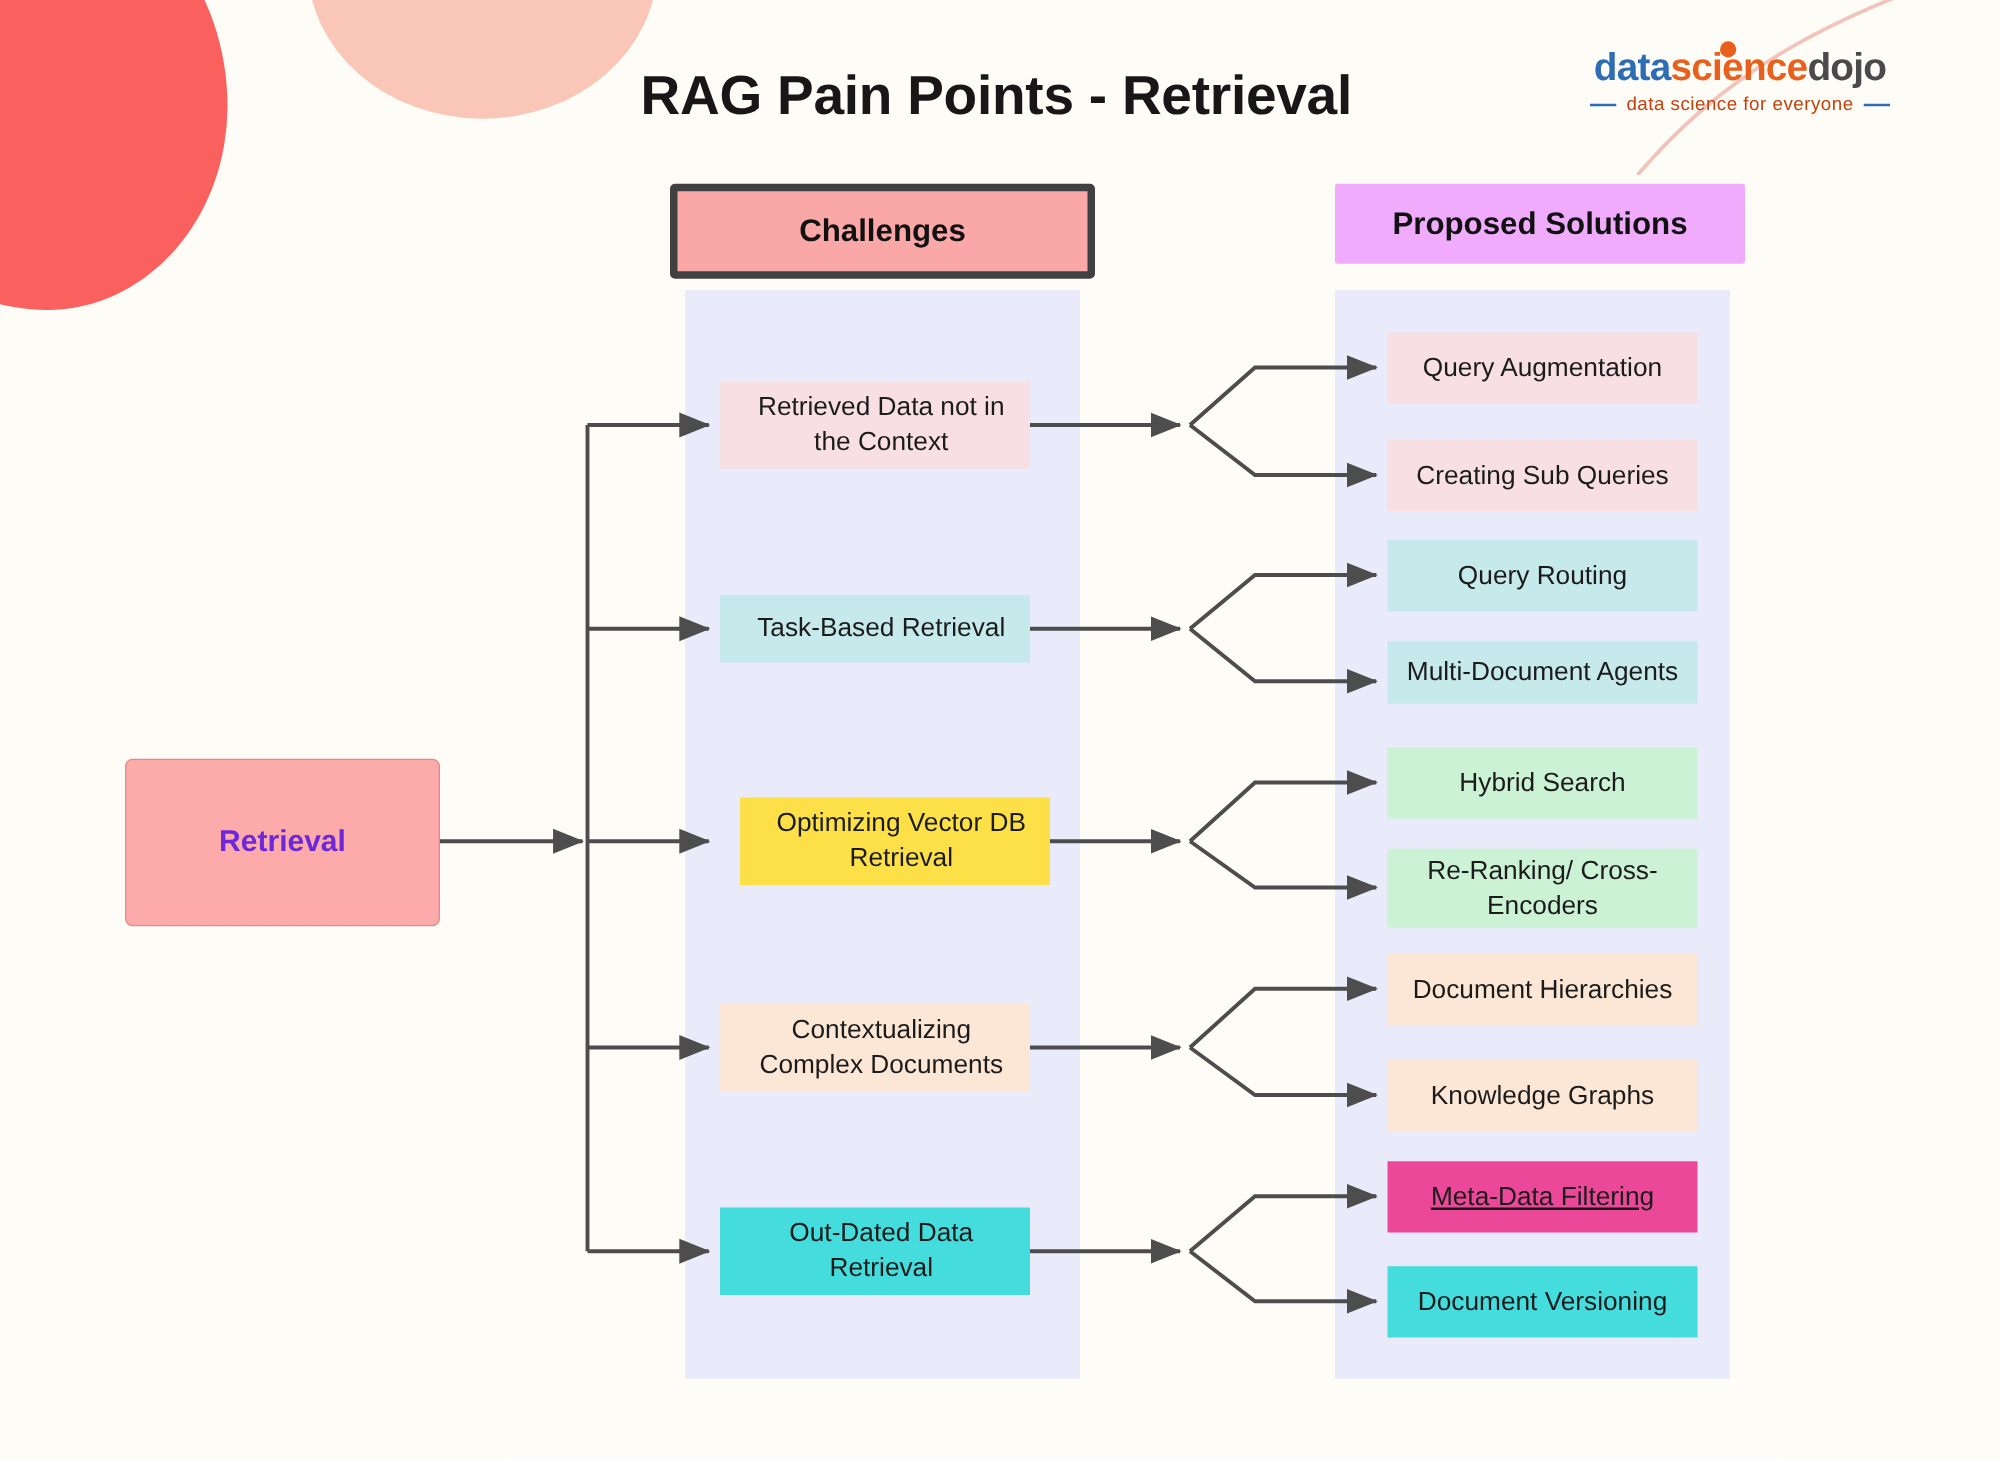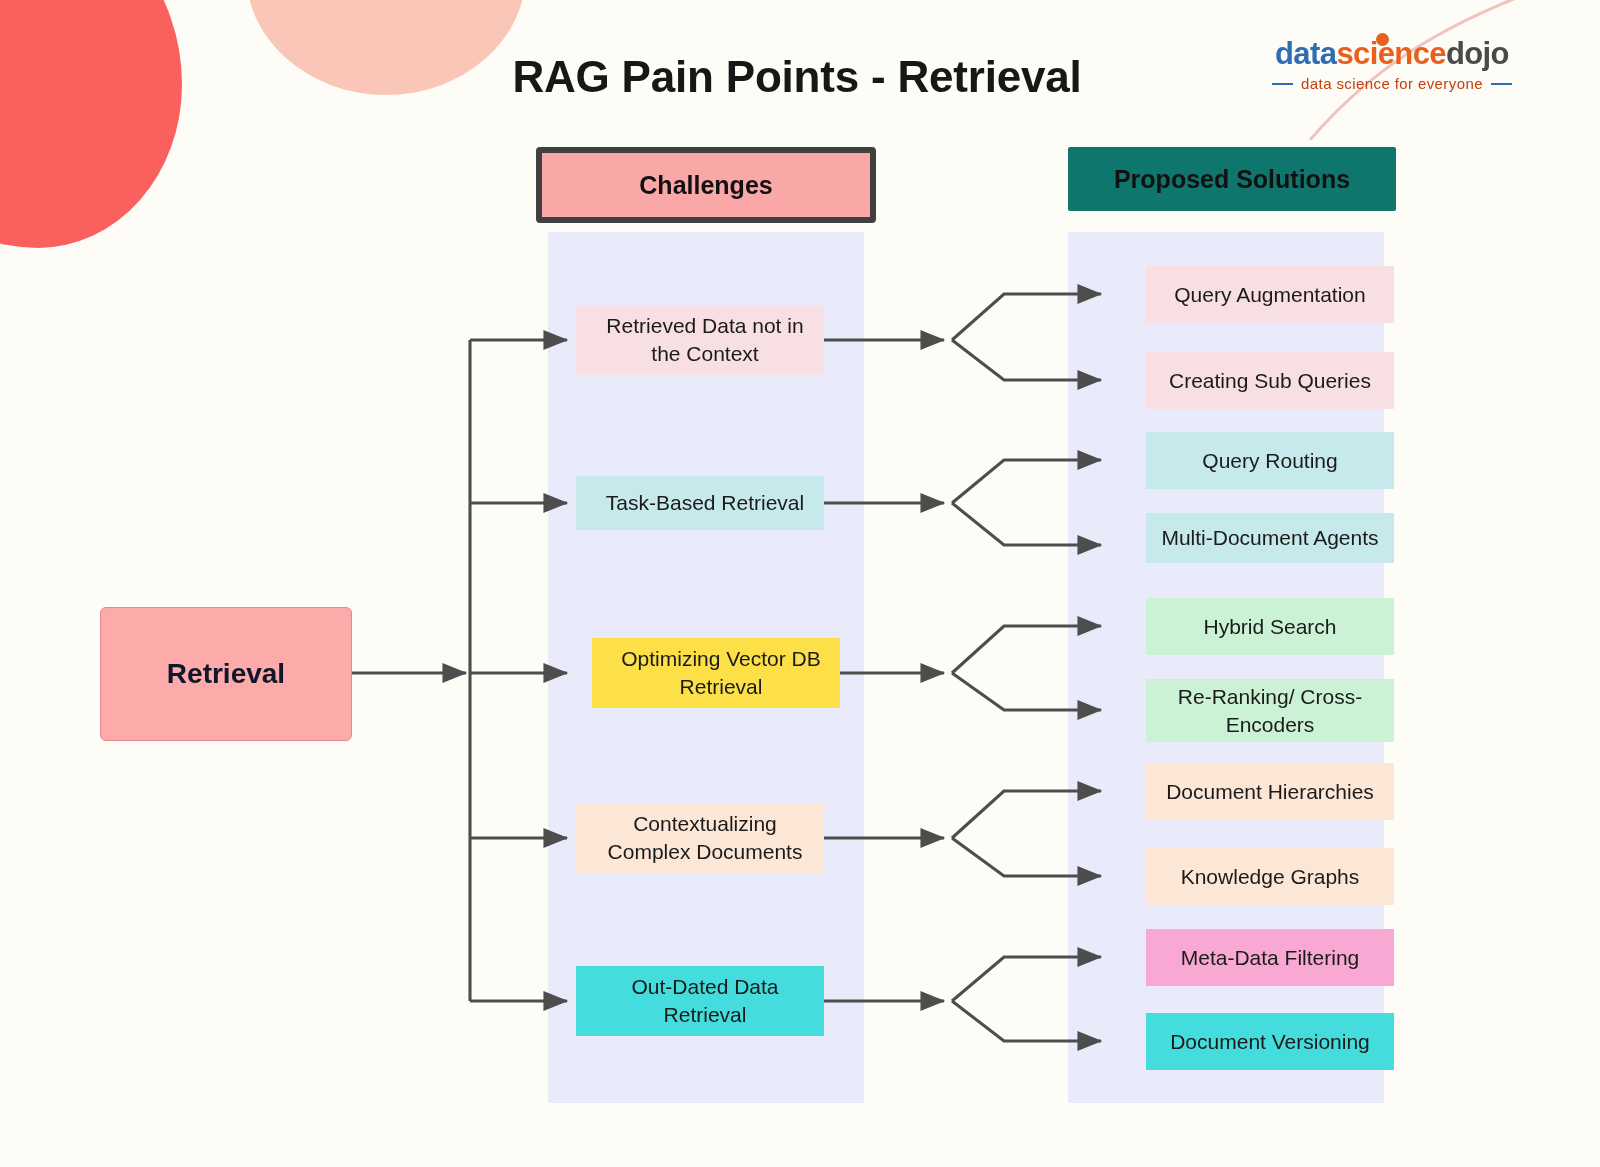--- a/index.html
+++ b/index.html
@@ -124,55 +124,55 @@
     color: #111111;
   }
   #header-challenges {
     left: 536px; top: 147px; width: 328px; height: 64px;
     background: #FAA7A7;
     border: 6px solid #404040;
     border-radius: 4px;
   }
   #header-solutions {
     left: 1068px; top: 147px; width: 328px; height: 64px;
-    background: #0f766e;
+    background: #f0abfc;
     border-radius: 2px;
   }
 
   
   #root-node {
     position: absolute;
     left: 100px; top: 607px;
     width: 250px; height: 132px;
     background: #FCAAAA;
     border: 1.5px solid #E08A8A;
     border-radius: 6px;
     display: flex;
     align-items: center;
     justify-content: center;
-    font-size: 28px;
-    font-weight: bold;
-    color: #0f172a;
+    font-size: 24px;
+    font-weight: bold;
+    color: #6d28d9;
   }
 
   
   .node {
     position: absolute;
     display: flex;
     align-items: center;
     justify-content: center;
     text-align: center;
     font-size: 21px;
     color: #1B1B1B;
     line-height: 1.32;
     box-sizing: border-box;
     padding: 4px 6px;
   }
   .node.challenge { left: 576px; width: 248px; padding-left: 16px; }
-  .node.solution  { left: 1110px; width: 248px; margin-left: 36px; }
+  .node.solution  { left: 1110px; width: 248px; }
 
   
   #connectors {
     position: absolute;
     left: 0; top: 0;
     width: 1600px; height: 1167px;
     pointer-events: none;
   }
 </style>
 </head>
@@ -259,16 +259,16 @@
 
   <div class="node solution" style="top:432px;height:57px;background:#C6E9EC;">Query Routing</div>
   <div class="node solution" style="top:513px;height:50px;background:#C6E9EC;">Multi-Document Agents</div>
 
   <div class="node solution" style="top:598px;height:57px;background:#CCF2D6;">Hybrid Search</div>
   <div class="node solution" style="top:679px;height:63px;background:#CCF2D6;">Re-Ranking/ Cross-Encoders</div>
 
   <div class="node solution" style="top:763px;height:57px;background:#FCE6D5;">Document Hierarchies</div>
   <div class="node solution" style="top:848px;height:57px;background:#FCE6D5;">Knowledge Graphs</div>
 
-  <div class="node solution" style="top:929px;height:57px;background:#f9a8d4;">Meta-Data Filtering</div>
+  <div class="node solution" style="top:929px;height:57px;background:#ec4899;text-decoration:underline;">Meta-Data Filtering</div>
   <div class="node solution" style="top:1013px;height:57px;background:#44DCDC;">Document Versioning</div>
 
 </div>
 
 </body></html>

